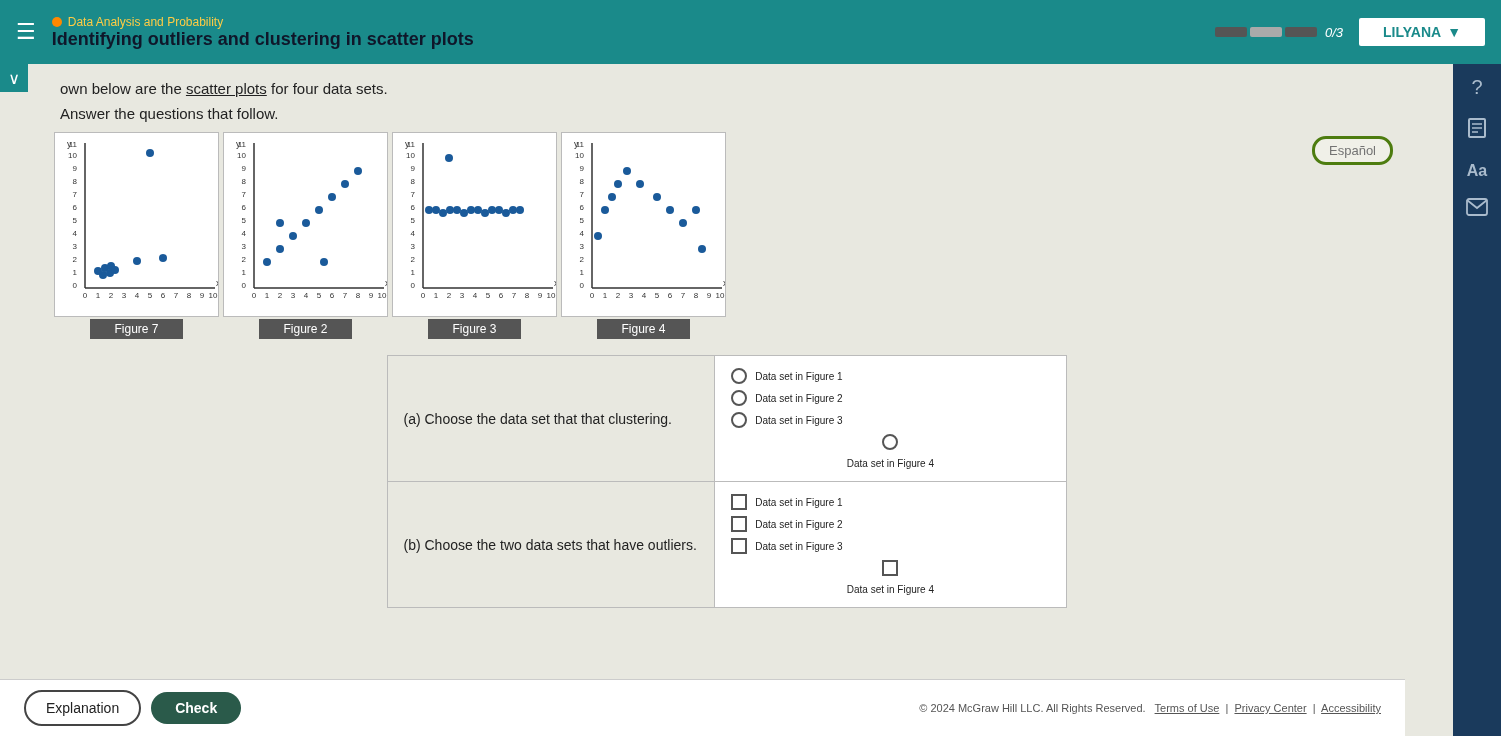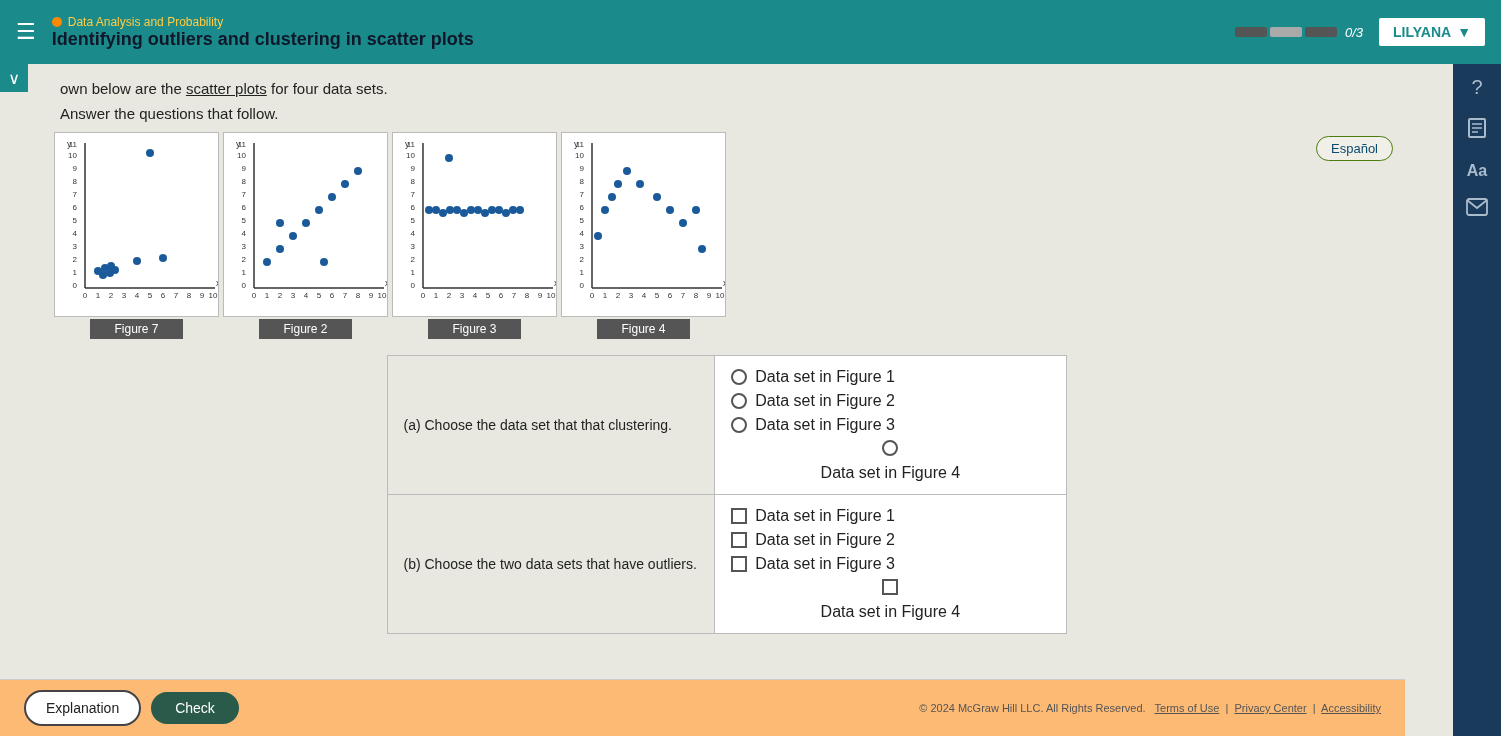--- a/index.html
+++ b/index.html
@@ -76,21 +76,21 @@
     }
     .progress-label {
       color: white;
       font-size: 13px;
       font-style: italic;
     }
     .user-button {
       background: white;
       color: #1a8a8a;
       border: none;
-      padding: 6px 14px;
+      padding: 6px 24px;
       font-weight: bold;
       font-size: 14px;
       cursor: pointer;
       display: flex;
       align-items: center;
       gap: 6px;
       border-radius: 2px;
     }
 
     
@@ -197,21 +197,21 @@
       background: #e8e8e0;
     }
     .options-cell {
       width: 300px;
     }
     .radio-option {
       display: flex;
       align-items: center;
       gap: 8px;
       margin-bottom: 6px;
-      font-size: 16px;
+      font-size: 10px;
       cursor: pointer;
     }
     .radio-option:last-child { margin-bottom: 0; flex-direction: column; }
     .radio-circle {
       width: 16px;
       height: 16px;
       border-radius: 50%;
       border: 2px solid #555;
       display: inline-block;
       flex-shrink: 0;
@@ -223,21 +223,21 @@
       display: inline-block;
       flex-shrink: 0;
     }
 
     
     .footer {
       position: absolute;
       bottom: 0;
       left: 0;
       right: 48px;
-      background: #fdba74;
+      background: #ffffff;
       display: flex;
       align-items: center;
       padding: 10px 24px;
       border-top: 1px solid #ccc;
     }
     .footer-left {
       display: flex;
       gap: 10px;
       align-items: center;
     }
@@ -251,43 +251,43 @@
       color: #222;
     }
     .btn-check {
       background: #2a5a4a;
       border: none;
       border-radius: 20px;
       padding: 8px 24px;
       font-size: 14px;
       cursor: pointer;
       color: white;
-      font-weight: normal;
+      font-weight: bold;
     }
     .footer-right {
       margin-left: auto;
       font-size: 11px;
       color: #555;
     }
     .footer-right a {
       color: #555;
       text-decoration: underline;
     }
 
     .espanol-btn {
       position: absolute;
       right: 60px;
       top: 72px;
       background: #f0f0e8;
-      border: 1px solid #4d7c0f;
+      border: 3px solid #4d7c0f;
       border-radius: 14px;
       padding: 4px 14px;
       font-size: 13px;
       cursor: pointer;
-      color: #0c4a6e;
+      color: #737373;
     }
   </style>
 </head>
 <body>
 
 <div class="header">
   <span class="hamburger-icon">☰</span>
   <div class="header-title-group">
     <div class="header-subtitle">
       <span class="orange-dot"></span>

